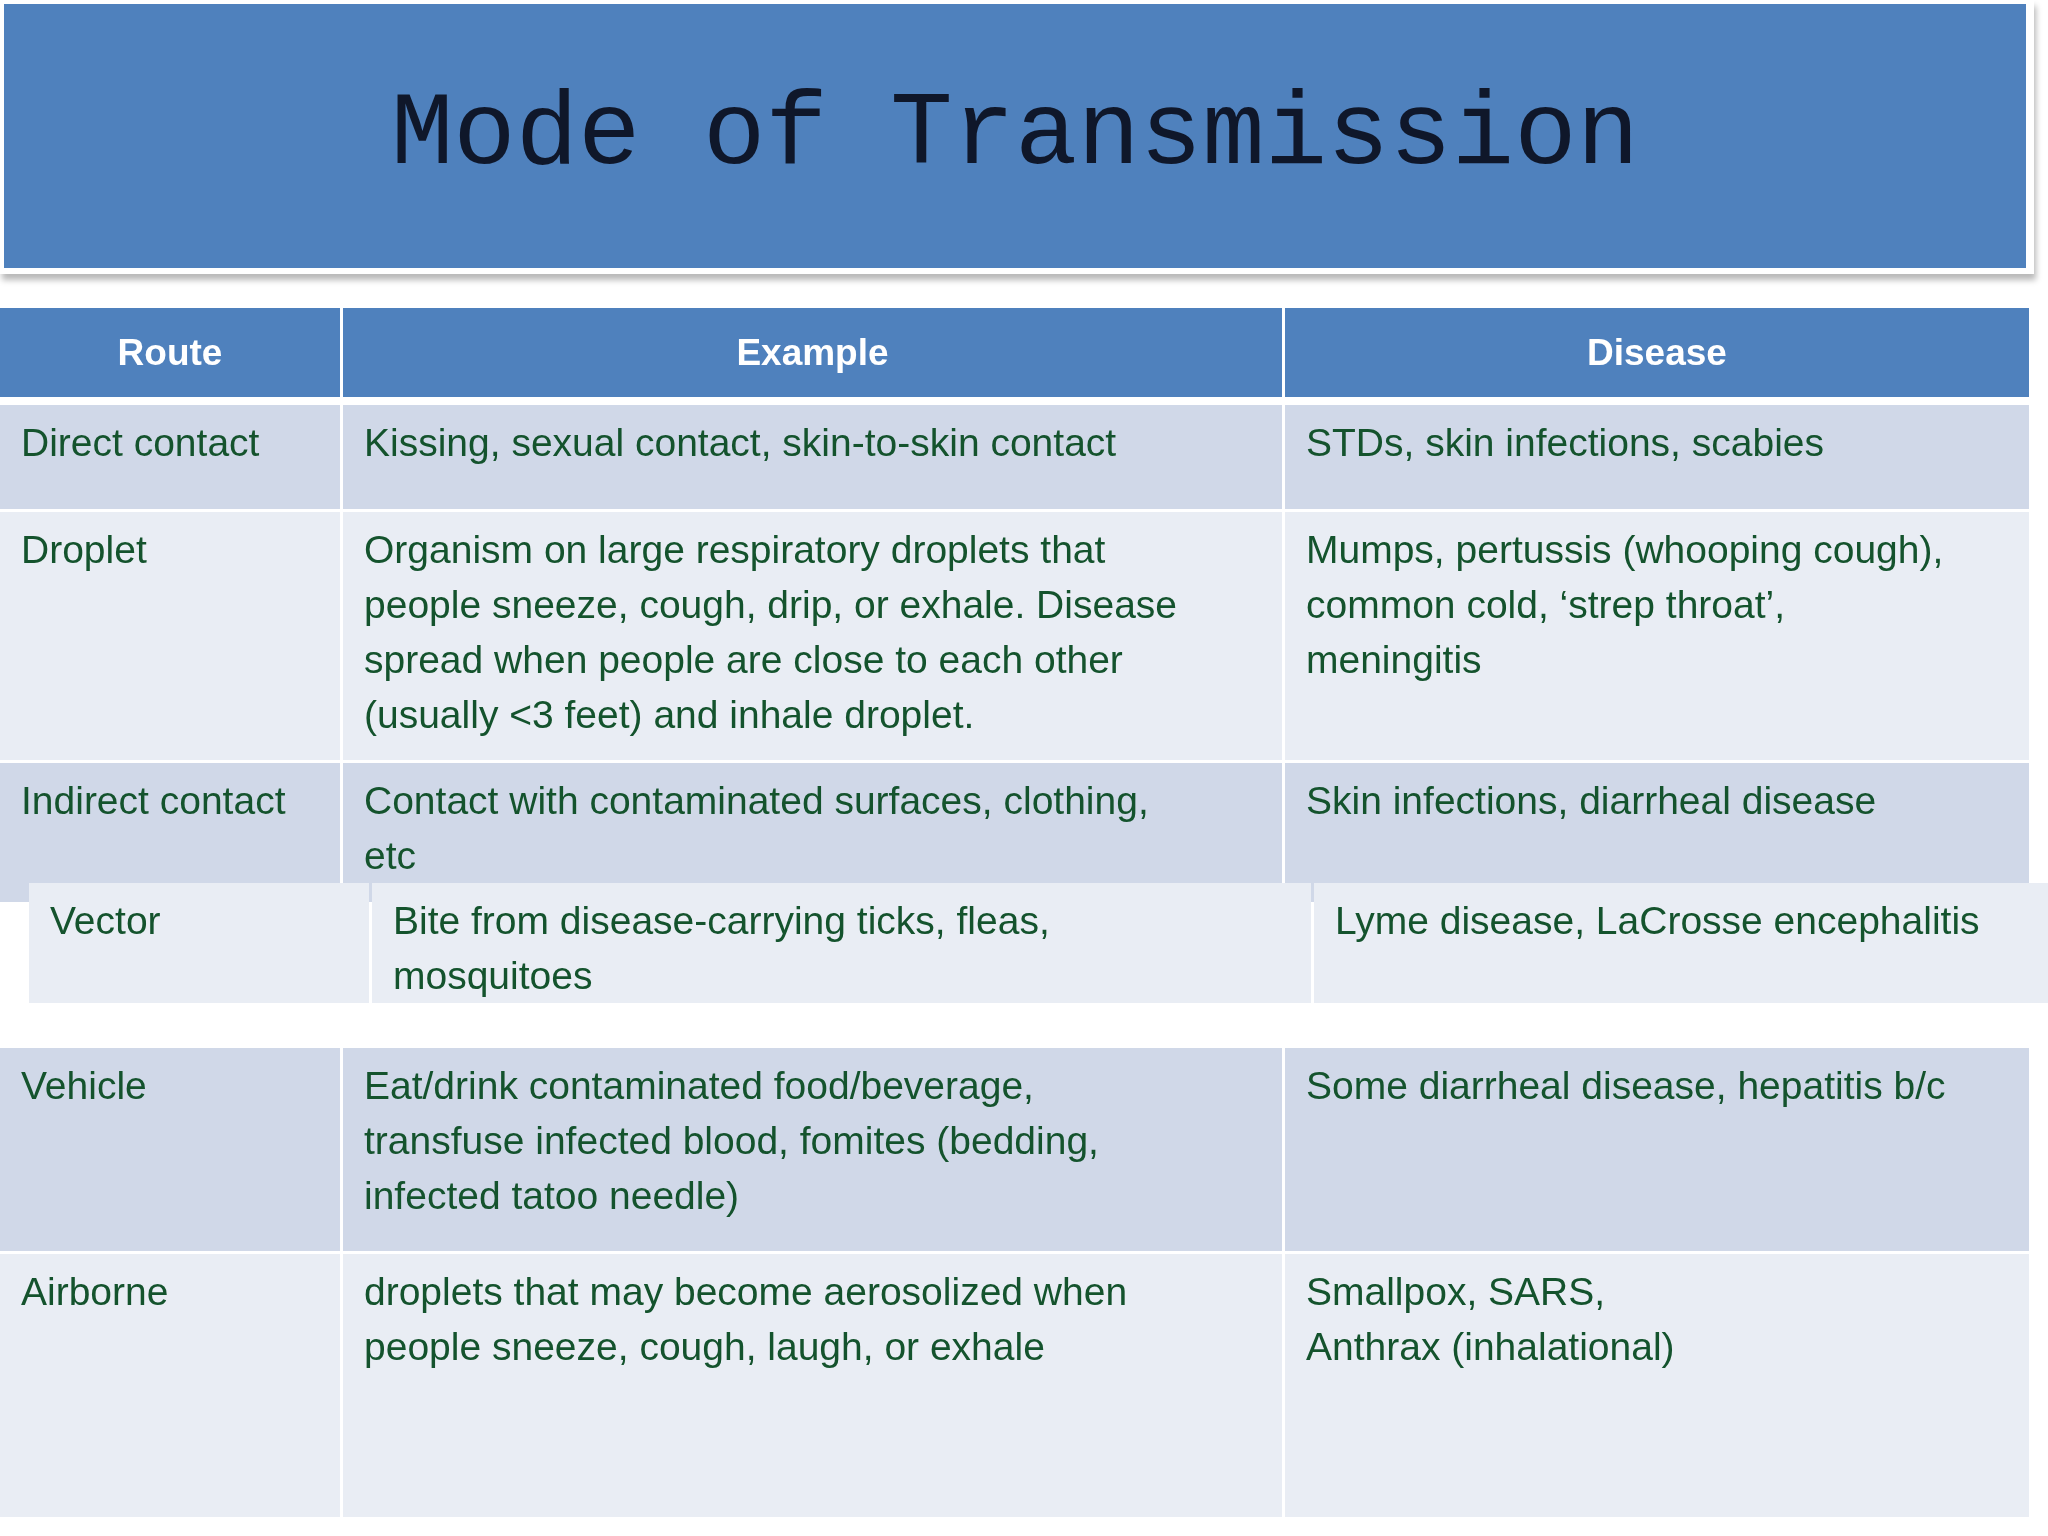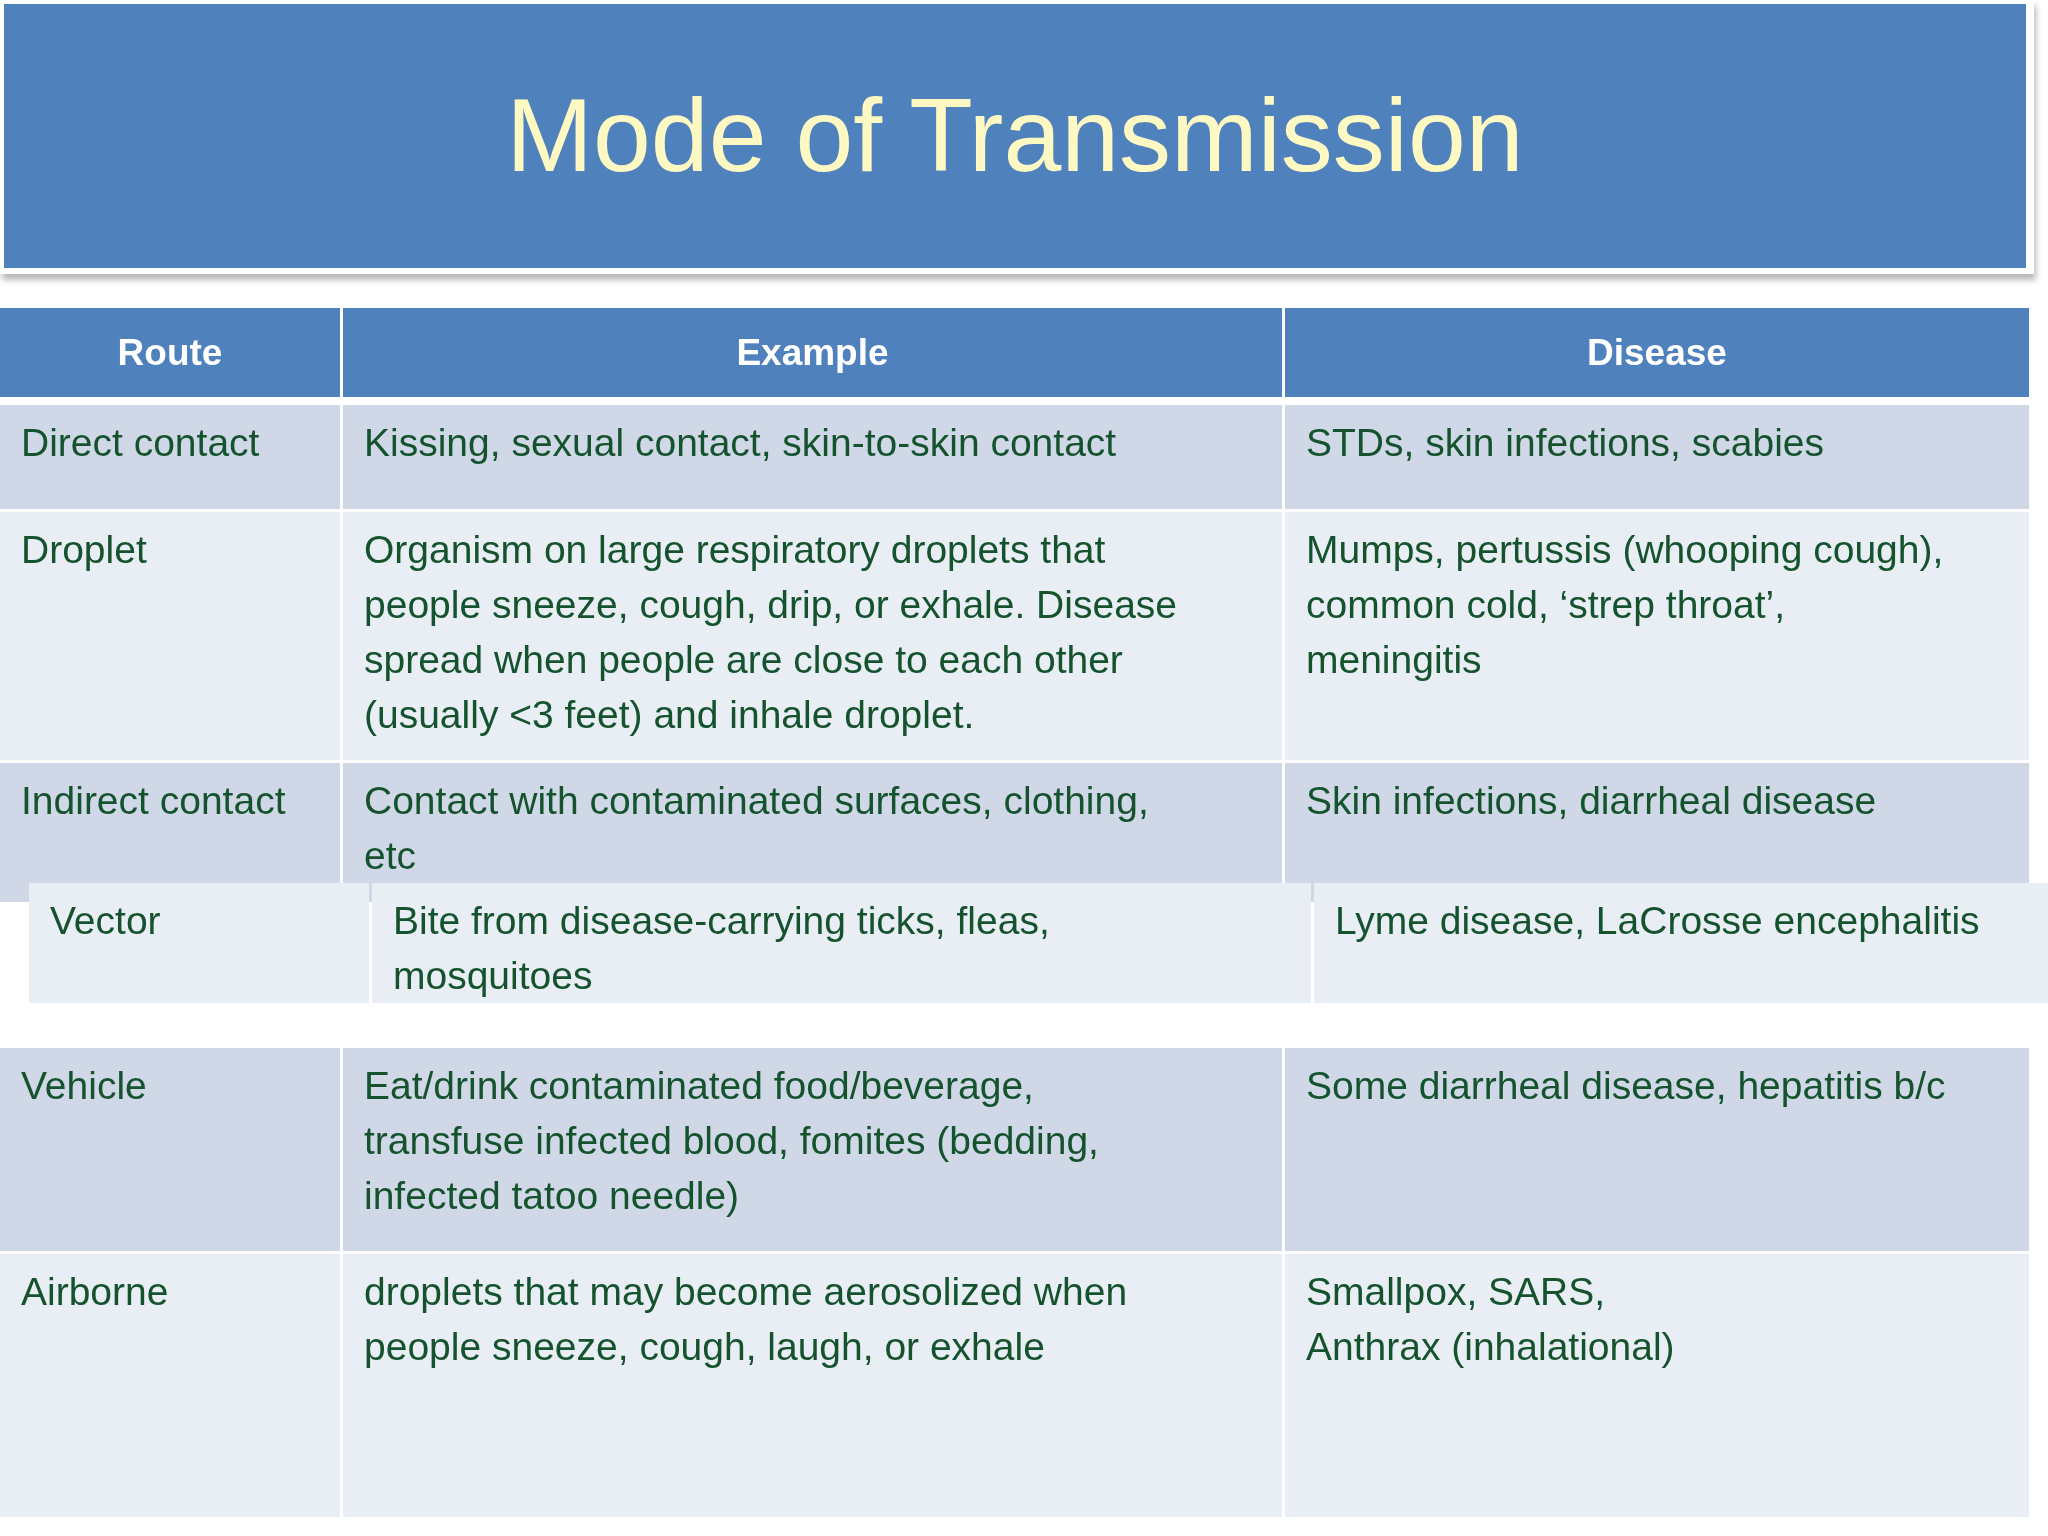--- a/index.html
+++ b/index.html
@@ -11,22 +11,22 @@
     position: absolute; left: 0; top: 0; width: 2034px; height: 274px;
     background: #ffffff;
     box-shadow: 2px 6px 6px rgba(0,0,0,0.28);
   }
   .banner {
     position: absolute; left: 4px; top: 4px; width: 2022px; height: 264px;
     background: #4F81BD;
     display: flex; align-items: center; justify-content: center;
   }
   .banner-title {
-    color: #fef9c3; font-size: 104px; font-weight: normal; letter-spacing: 0px;
-    line-height: 1; margin-top: -2px;
+    color: #0f172a; font-size: 104px; font-weight: normal; letter-spacing: 0px;
+    line-height: 1; margin-top: -2px; font-family: Liberation Mono, monospace;
   }
   .table {
     position: absolute; left: 0; top: 308px; width: 2029px;
   }
   .row { position: absolute; left: 0; width: 2029px; }
   .cell {
     position: absolute; top: 0; bottom: 0; box-sizing: border-box;
     padding: 10px 20px 0 21px;
     font-size: 39px; line-height: 55px; color: #14532d;
   }

